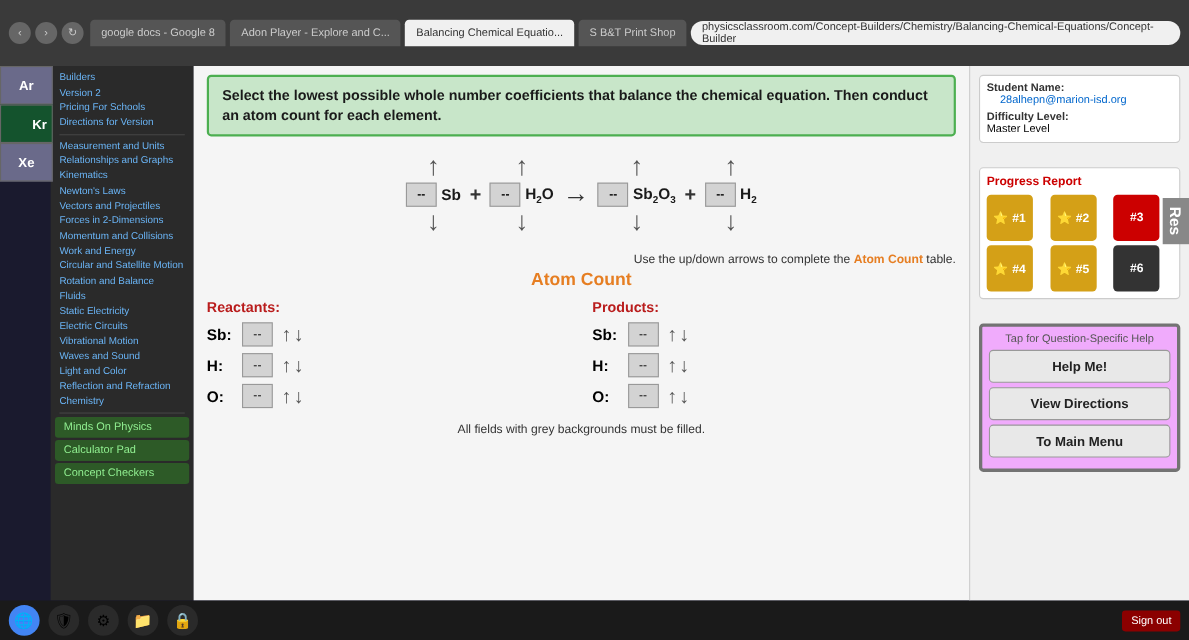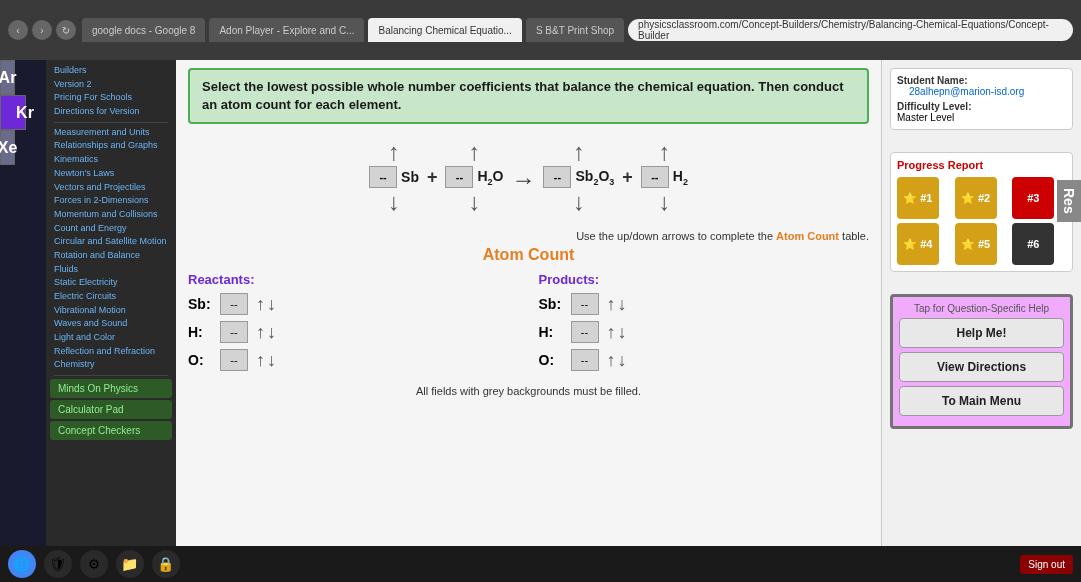--- a/index.html
+++ b/index.html
@@ -251,21 +251,21 @@
       gap: 20px;
     }
 
     .reactants-col, .products-col {
       flex: 1;
     }
 
     .col-title {
       font-size: 13px;
       font-weight: bold;
-      color: #6d28d9;
+      color: #b91c1c;
       margin-bottom: 6px;
     }
 
     .atom-row {
       display: flex;
       align-items: center;
       gap: 8px;
       margin-bottom: 6px;
     }
 
@@ -446,33 +446,33 @@
 
     
     .periodic-corner {
       position: absolute;
       left: 0;
       top: 60px;
       display: flex;
       flex-direction: column;
     }
     .period-cell {
-      width: 15px;
+      width: 48px;
       height: 35px;
       border: 1px solid #666;
       display: flex;
       align-items: center;
       justify-content: center;
-      font-size: 16px;
+      font-size: 12px;
       font-weight: bold;
       color: white;
       cursor: pointer;
     }
     .cell-ar { background: #6a6a8a; }
-    .cell-kr { background: #6d28d9; padding-left: 24px; }
+    .cell-kr { background: #14532d; padding-left: 24px; }
     .cell-xe { background: #6a6a8a; }
 
     .res-indicator {
       position: absolute;
       right: 0;
       top: 120px;
       background: #888;
       color: white;
       padding: 8px 4px;
       font-size: 14px;
@@ -524,21 +524,21 @@
     <div class="sidebar-item">Pricing For Schools</div>
     <div class="sidebar-item">Directions for Version</div>
     <div class="sidebar-divider"></div>
     <div class="sidebar-item">Measurement and Units</div>
     <div class="sidebar-item">Relationships and Graphs</div>
     <div class="sidebar-item">Kinematics</div>
     <div class="sidebar-item">Newton's Laws</div>
     <div class="sidebar-item">Vectors and Projectiles</div>
     <div class="sidebar-item">Forces in 2-Dimensions</div>
     <div class="sidebar-item">Momentum and Collisions</div>
-    <div class="sidebar-item">Count and Energy</div>
+    <div class="sidebar-item">Work and Energy</div>
     <div class="sidebar-item">Circular and Satellite Motion</div>
     <div class="sidebar-item">Rotation and Balance</div>
     <div class="sidebar-item">Fluids</div>
     <div class="sidebar-item">Static Electricity</div>
     <div class="sidebar-item">Electric Circuits</div>
     <div class="sidebar-item">Vibrational Motion</div>
     <div class="sidebar-item">Waves and Sound</div>
     <div class="sidebar-item">Light and Color</div>
     <div class="sidebar-item">Reflection and Refraction</div>
     <div class="sidebar-item">Chemistry</div>

